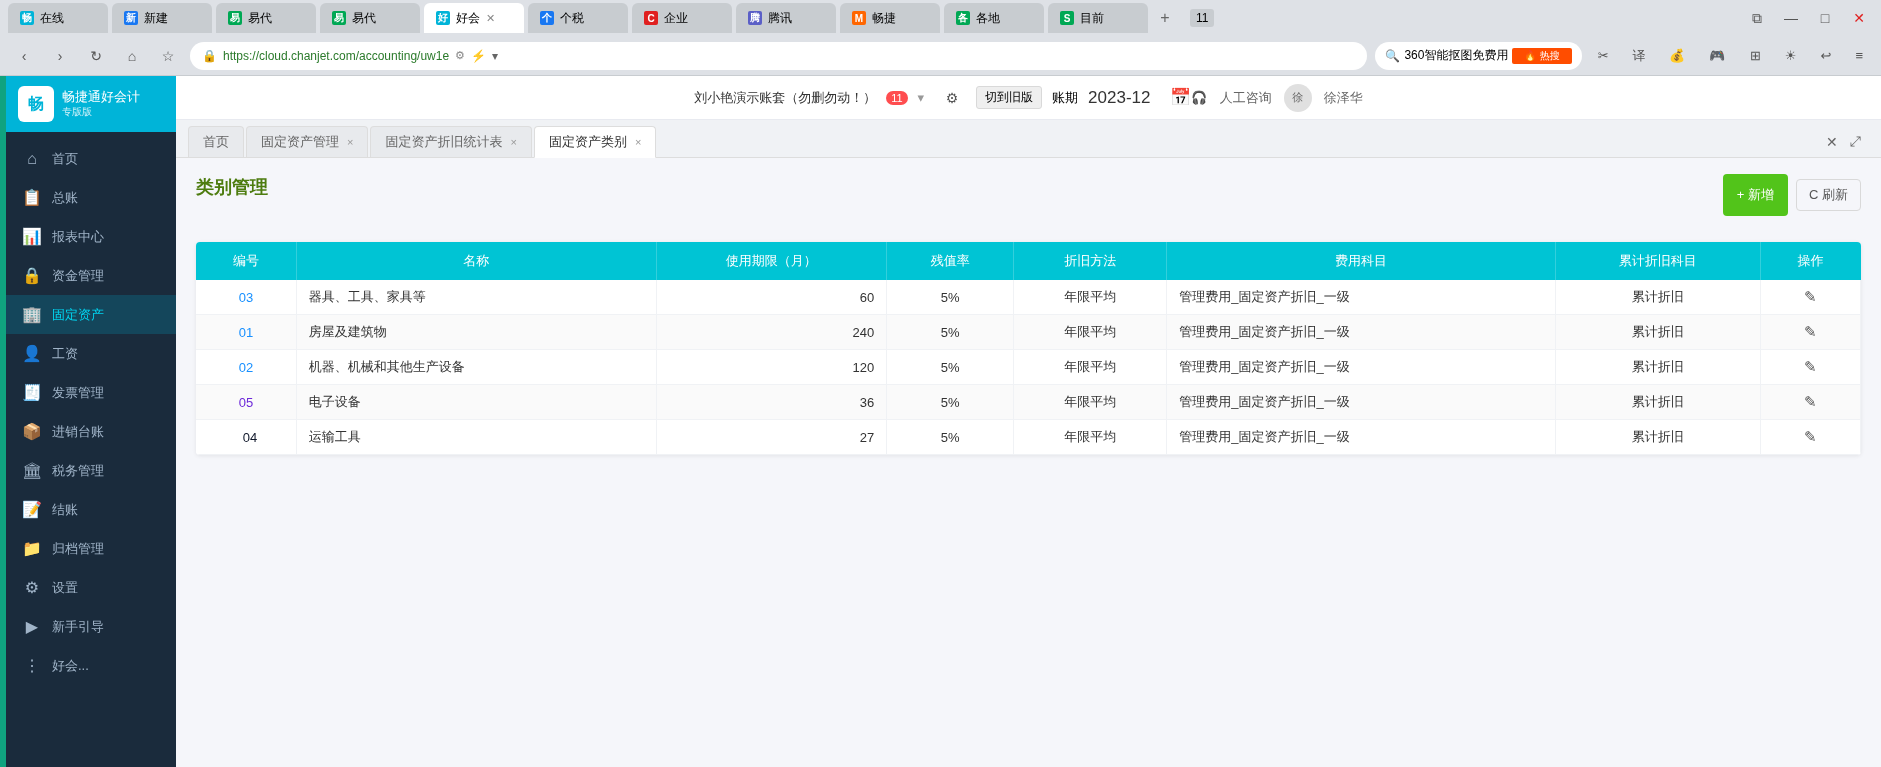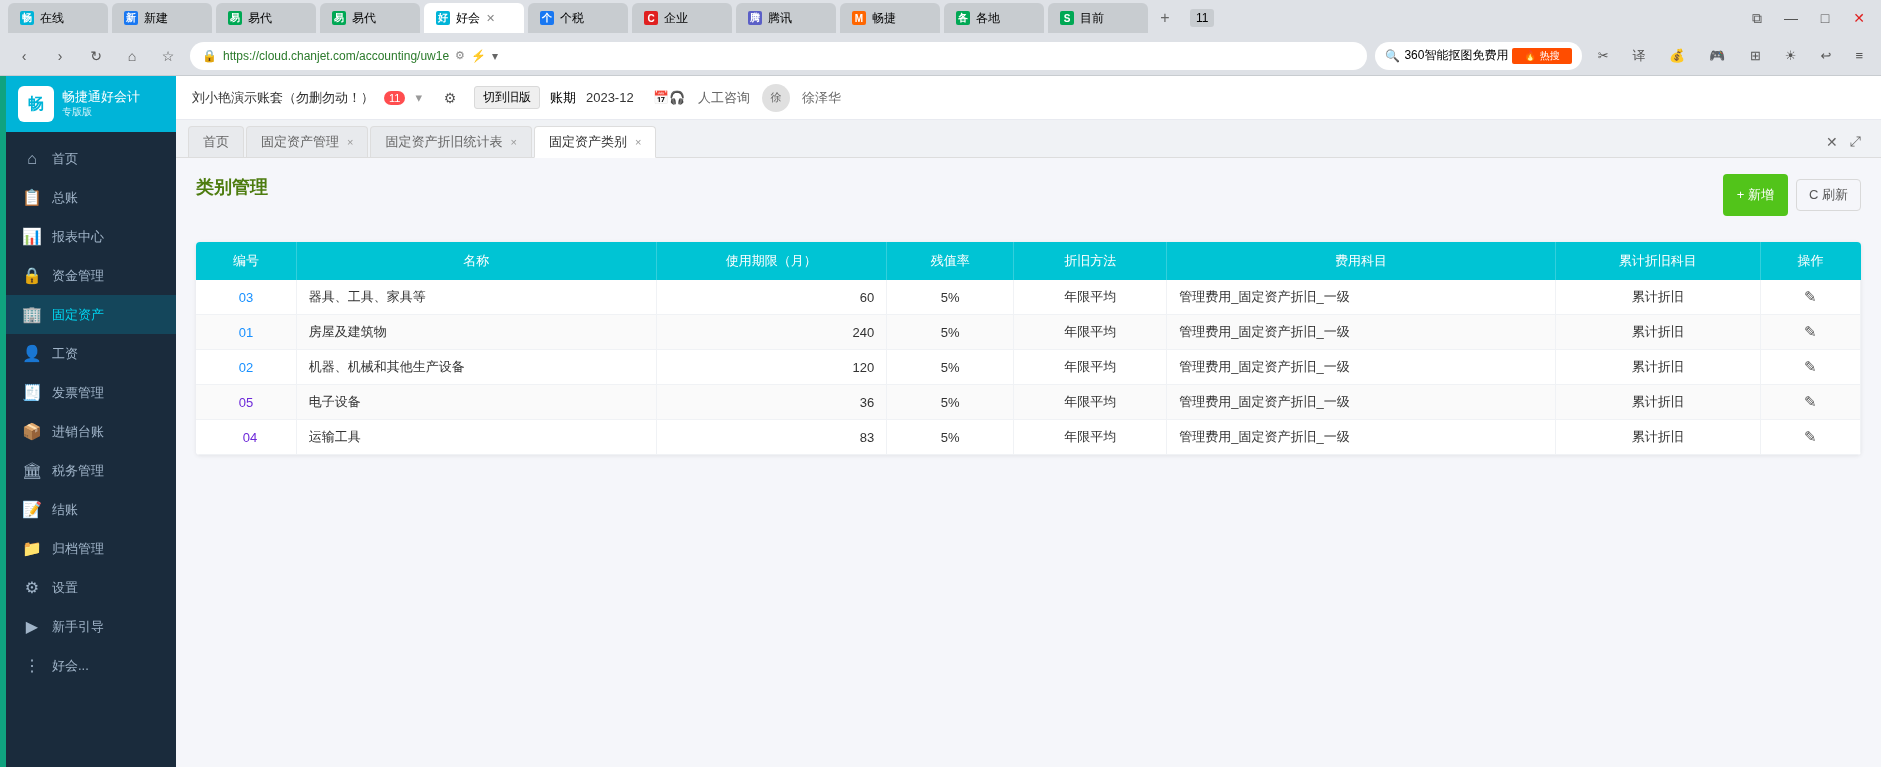--- a/index.html
+++ b/index.html
@@ -34,26 +34,26 @@
     .logo-sub { font-size: 10px; color: rgba(255,255,255,0.8); }
     .sidebar-menu { flex: 1; padding: 8px 0; overflow-y: auto; }
     .menu-item { display: flex; align-items: center; gap: 10px; padding: 10px 16px; cursor: pointer; color: #a0b4c8; font-size: 13px; transition: all 0.2s; }
     .menu-item.active { background: rgba(0,180,216,0.2); color: #00d4f0; }
     .menu-icon { font-size: 16px; width: 20px; text-align: center; }
 
     
     .main-content { flex: 1; display: flex; flex-direction: column; background: #f5f6fa; overflow: hidden; }
 
     
-    .app-header { background: #fff; height: 44px; display: flex; align-items: center; padding: 0 16px; border-bottom: 1px solid #e8eaf0; justify-content: flex-start; }
+    .app-header { background: #fff; height: 44px; display: flex; align-items: center; padding: 0 16px; border-bottom: 1px solid #e8eaf0; justify-content: center; }
     .header-left { display: flex; align-items: center; gap: 10px; font-size: 13px; }
     .user-info { color: #333; font-size: 13px; }
     .header-badge { background: #ff4d4f; color: #fff; font-size: 11px; padding: 1px 5px; border-radius: 10px; }
     .period-tag { border: 1px solid #d9d9d9; padding: 2px 8px; border-radius: 3px; font-size: 12px; cursor: pointer; }
-    .period-value { display: flex; align-items: center; gap: 20px; font-size: 13px; color: #333; }
+    .period-value { display: flex; align-items: center; gap: 20px; font-size: 17px; color: #333; }
     .header-right { display: flex; align-items: center; gap: 12px; color: #666; font-size: 13px; }
     .user-avatar { width: 28px; height: 28px; border-radius: 50%; background: #e0e0e0; display: flex; align-items: center; justify-content: center; font-size: 11px; }
 
     
     .tab-bar { background: #f0f2f5; display: flex; align-items: center; padding: 6px 12px 0; gap: 0; border-bottom: 1px solid #ddd; }
     .page-tab { display: flex; align-items: center; gap: 6px; padding: 6px 14px; background: #e8eaed; border-radius: 4px 4px 0 0; font-size: 13px; cursor: pointer; color: #666; border: 1px solid #ddd; border-bottom: none; margin-right: 2px; }
     .page-tab.active { background: #fff; color: #333; border-bottom: 1px solid #fff; margin-bottom: -1px; }
     .page-tab-close { color: #999; font-size: 11px; margin-left: 2px; }
 
     
@@ -348,23 +348,23 @@
               <td style="color: #6d28d9;">05</td>
               <td style="text-align: left;">电子设备</td>
               <td style="text-align: right;">36</td>
               <td>5%</td>
               <td>年限平均</td>
               <td style="text-align: left;">管理费用_固定资产折旧_一级</td>
               <td>累计折旧</td>
               <td style="cursor: pointer; color: rgb(85, 85, 85); font-size: 15px;">✎</td>
             </tr>
             <tr style="background: rgb(255, 255, 255);">
-              <td style="color: #6d28d9; padding-left: 20px;">04</td>
+              <td style="color: #0f172a; padding-left: 20px;">04</td>
               <td style="text-align: left;">运输工具</td>
-              <td style="text-align: right;">83</td>
+              <td style="text-align: right;">27</td>
               <td>5%</td>
               <td>年限平均</td>
               <td style="text-align: left;">管理费用_固定资产折旧_一级</td>
               <td>累计折旧</td>
               <td style="cursor: pointer; color: rgb(85, 85, 85); font-size: 15px;">✎</td>
             </tr>
           </tbody>
       </table>
     </div>
   </div>

